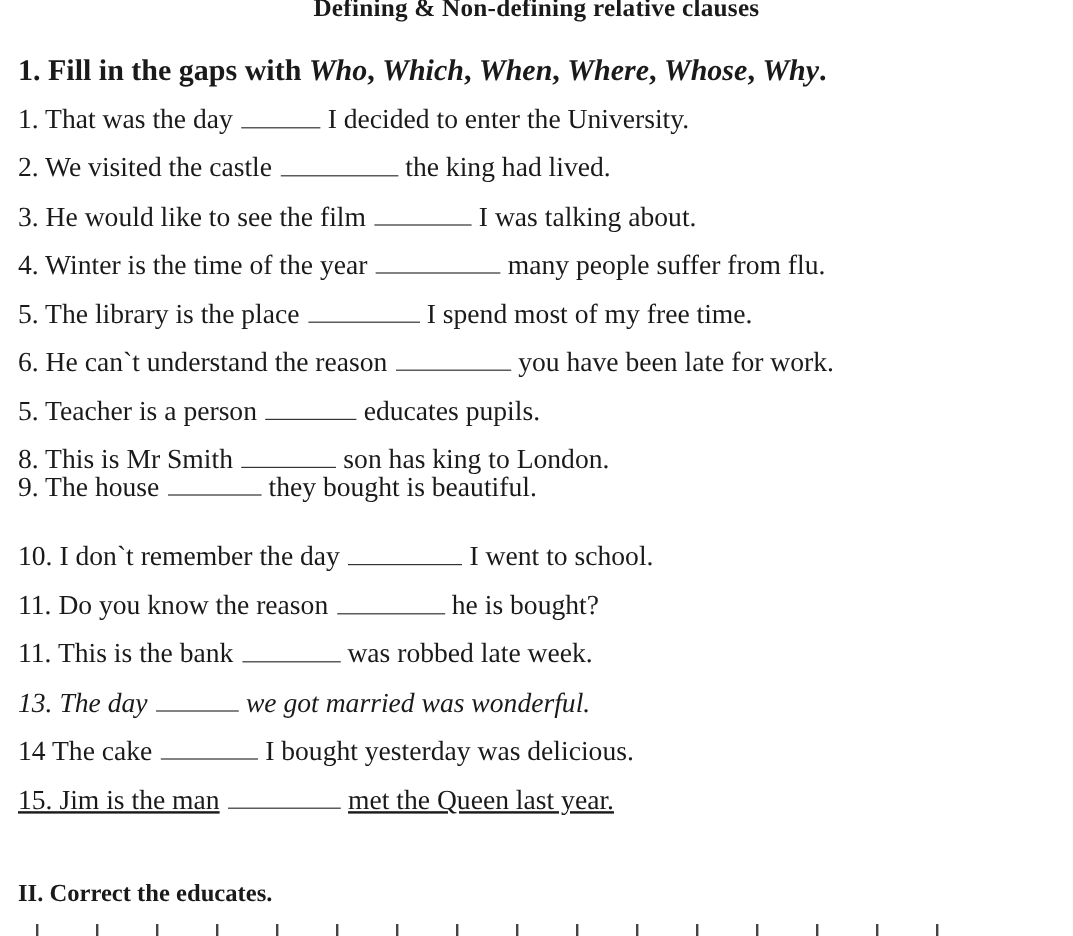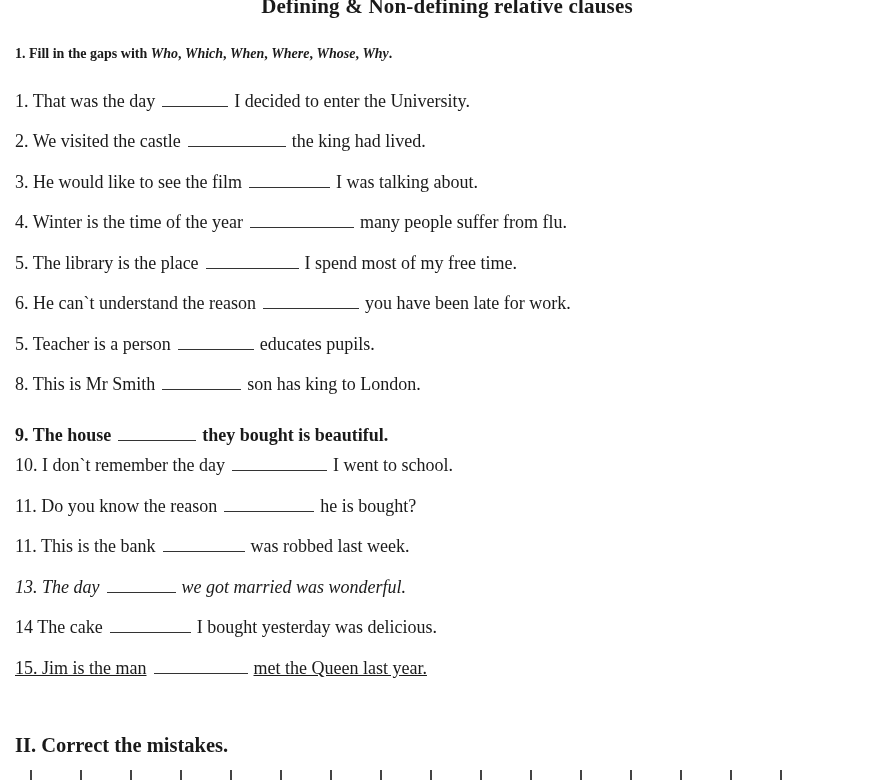--- a/index.html
+++ b/index.html
@@ -8,25 +8,25 @@
     background: #ffffff; position: relative;
     font-family: "Liberation Serif", "DejaVu Serif", serif;
     color: #1a1a1a;
   }
   .title {
     position: absolute; left: 0; width: 894px; top: -6px;
     text-align: center; font-weight: bold; font-size: 21px; letter-spacing: 0.2px;
   }
   .heading {
     position: absolute; left: 15px; top: 46px;
-    font-weight: bold; font-size: 14px; white-space: nowrap;
+    font-weight: bold; font-size: 25px; white-space: nowrap;
   }
   .heading i { font-style: italic; }
   .line {
-    position: absolute; left: 15px; font-size: 18px; white-space: nowrap;
+    position: absolute; left: 15px; font-size: 23px; white-space: nowrap;
     line-height: 24px;
   }
   .blank {
     display: inline-block; border-bottom: 1.3px solid #333;
     height: 20px; vertical-align: baseline; margin: 0 6px 0 7px;
   }
   .section2 {
     position: absolute; left: 15px; top: 734px;
     font-weight: bold; font-size: 20.5px;
   }
@@ -50,26 +50,26 @@
 
 <div id="items">
     <div class="line" style="top: 86px;"><span>1. That was the day</span><span class="blank" style="width: 66px;"></span><span>I decided to enter the University.</span></div>
     <div class="line" style="top: 126px;"><span>2. We visited the castle</span><span class="blank" style="width: 98px;"></span><span>the king had lived.</span></div>
     <div class="line" style="top: 167px; font-family: Liberation Serif, serif;"><span>3. He would like to see the film</span><span class="blank" style="width: 81px;"></span><span>I was talking about.</span></div>
     <div class="line" style="top: 207px;"><span>4. Winter is the time of the year</span><span class="blank" style="width: 104px;"></span><span>many people suffer from flu.</span></div>
     <div class="line" style="top: 248px;"><span>5. The library is the place</span><span class="blank" style="width: 93px;"></span><span>I spend most of my free time.</span></div>
     <div class="line" style="top: 288px;"><span>6. He can`t understand the reason</span><span class="blank" style="width: 96px;"></span><span>you have been late for work.</span></div>
     <div class="line" style="top: 329px;"><span>5. Teacher is a person</span><span class="blank" style="width: 76px;"></span><span>educates pupils.</span></div>
     <div class="line" style="top: 369px;"><span>8. This is Mr Smith</span><span class="blank" style="width: 79px;"></span><span>son has king to London.</span></div>
-    <div class="line" style="top: 420px; font-weight: bold;"><span>9. The house</span><span class="blank" style="width: 78px;"></span><span>they bought is beautiful.</span></div>
+    <div class="line" style="top: 392px;"><span>9. The house</span><span class="blank" style="width: 78px;"></span><span>they bought is beautiful.</span></div>
     <div class="line" style="top: 450px;"><span>10. I don`t remember the day</span><span class="blank" style="width: 95px;"></span><span>I went to school.</span></div>
     <div class="line" style="top: 491px;"><span>11. Do you know the reason</span><span class="blank" style="width: 90px;"></span><span>he is bought?</span></div>
-    <div class="line" style="top: 531px;"><span>11. This is the bank</span><span class="blank" style="width: 82px;"></span><span>was robbed last week.</span></div>
+    <div class="line" style="top: 531px;"><span>11. This is the bank</span><span class="blank" style="width: 82px;"></span><span>was robbed late week.</span></div>
     <div class="line" style="top: 572px; font-style: italic;"><span>13. The day</span><span class="blank" style="width: 69px;"></span><span>we got married was wonderful.</span></div>
     <div class="line" style="top: 612px;"><span>14 The cake</span><span class="blank" style="width: 81px;"></span><span>I bought yesterday was delicious.</span></div>
     <div class="line" style="top: 653px; text-decoration: underline;"><span>15. Jim is the man</span><span class="blank" style="width: 94px;"></span><span>met the Queen last year.</span></div>
   </div>
 
-<div class="section2">II. Correct the mistakes.</div>
+<div class="section2">II. Correct the educates.</div>
 
 <div class="cutline">
   <span></span><span></span><span></span><span></span><span></span><span></span><span></span><span></span><span></span><span></span><span></span><span></span><span></span><span></span><span></span><span></span>
 </div>
 
 </body></html>

